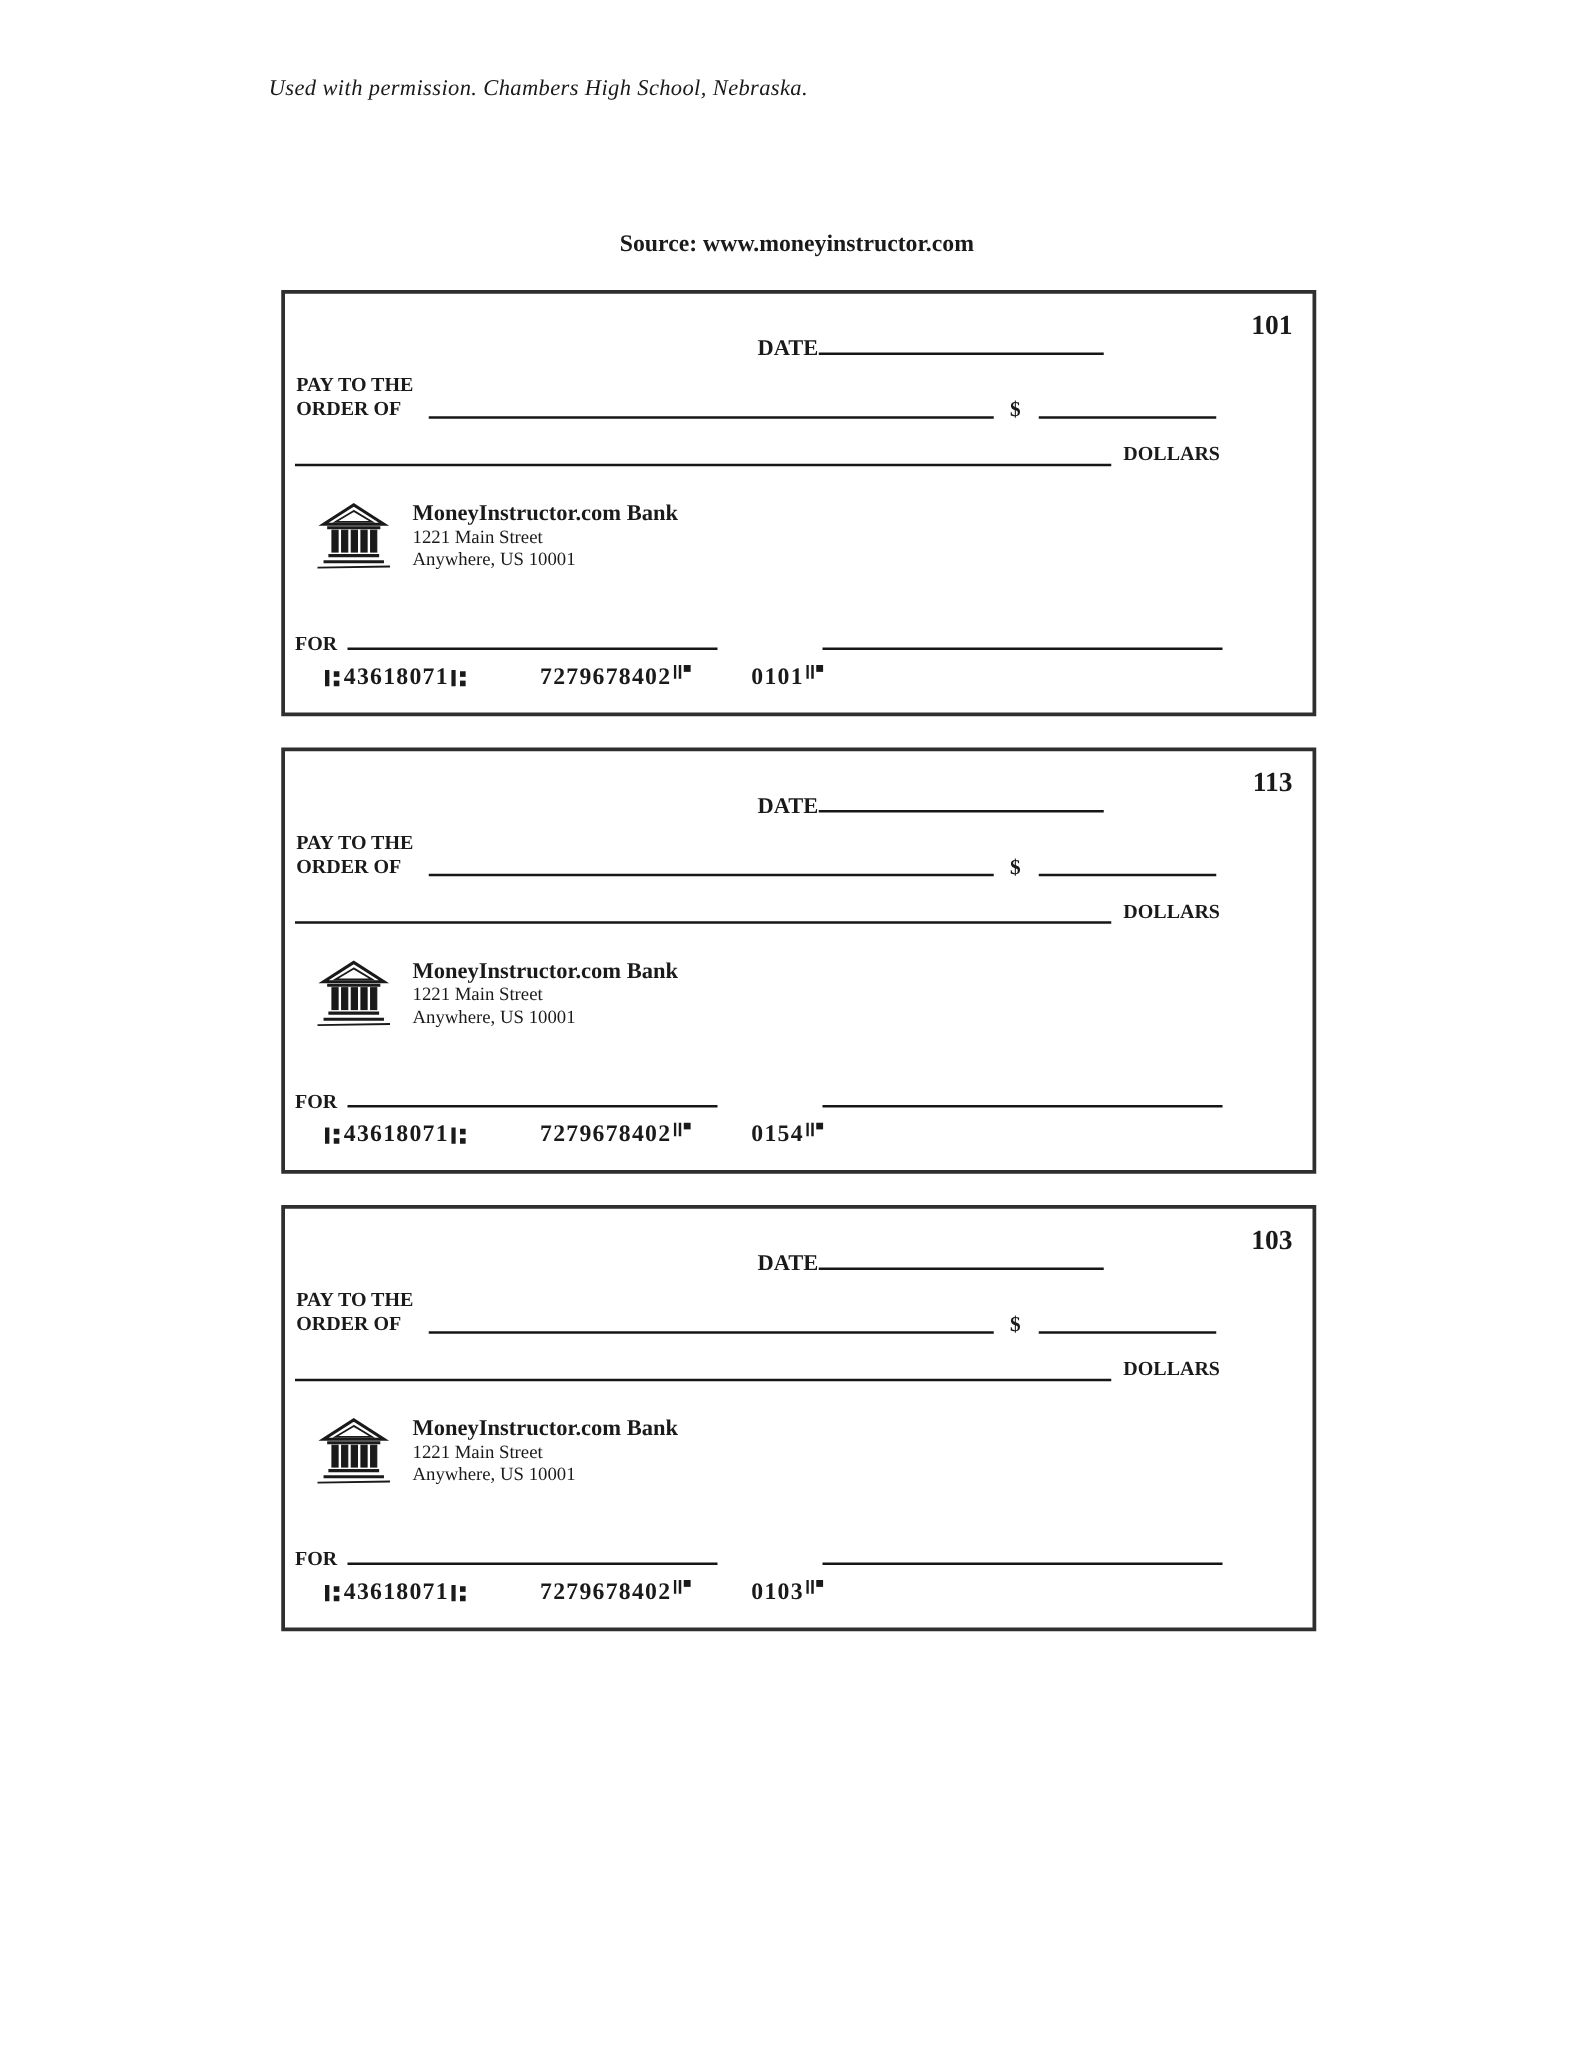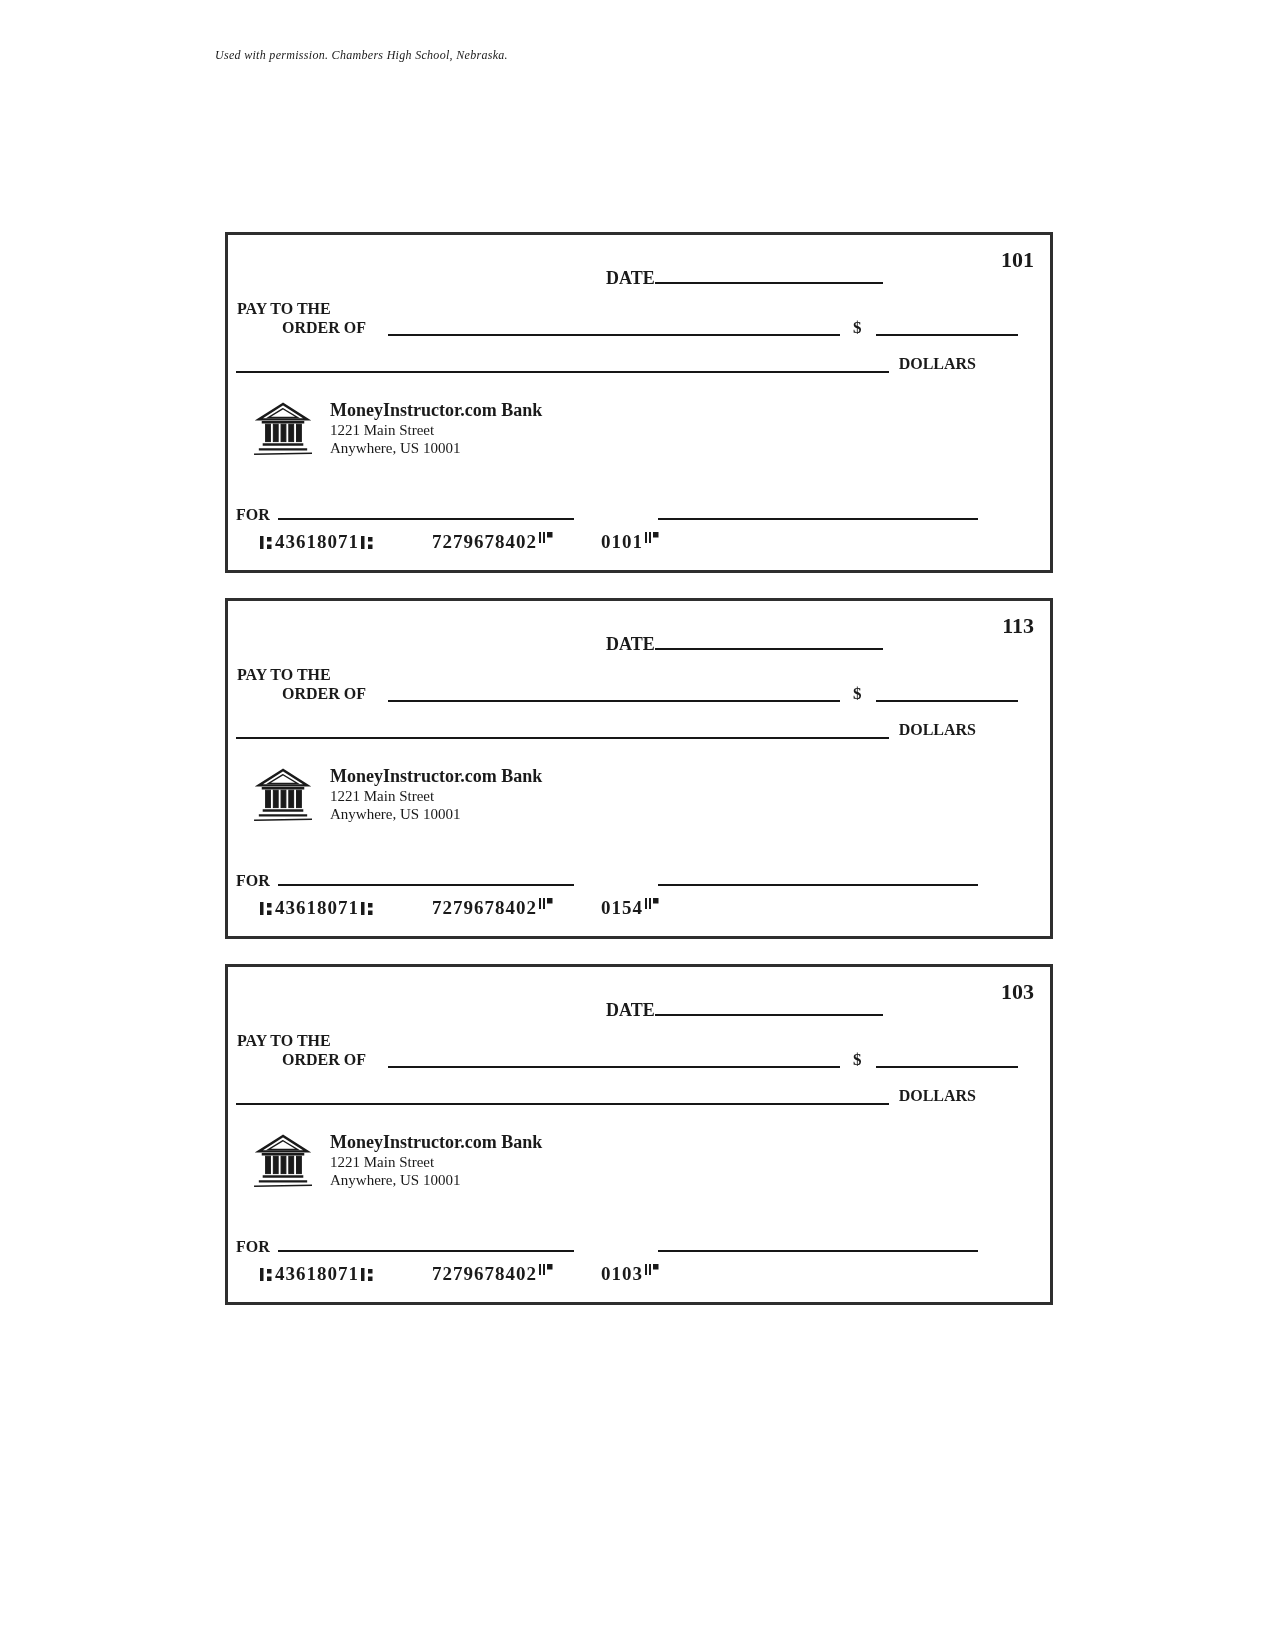--- a/index.html
+++ b/index.html
@@ -1,21 +1,21 @@
 <!DOCTYPE html>
 <html><head>
 <meta charset="utf-8">
 <style>
   html,body { margin:0; padding:0; background:#ffffff; }
   body { width:1275px; height:1650px; font-family:"Liberation Serif", serif; color:#1a1a1a; }
   .page { position:relative; width:1275px; height:1650px; background:#ffffff; overflow:hidden; }
 
   .permission-note {
-    position:absolute; left:215px; top:48px;
-    font-style:italic; font-size:12px; letter-spacing:0.3px;
+    position:absolute; left:215px; top:60px;
+    font-style:italic; font-size:18px; letter-spacing:0.3px;
   }
   .page-title {
     position:absolute; left:0; top:136px; width:100%;
     text-align:center; font-weight:bold; font-size:33px; letter-spacing:0.5px;
   }
   .source-line {
     position:absolute; left:0; top:185px; width:100%;
     text-align:center; font-weight:bold; font-size:19px;
   }
 
@@ -29,21 +29,21 @@
     position:absolute; top:12px; right:16px;
     font-weight:bold; font-size:22px;
   }
 
   .uline { display:inline-block; border-bottom:2px solid #161616; height:15px; vertical-align:baseline; }
 
   .date-row { position:absolute; left:378px; top:32px; font-weight:bold; font-size:18px; white-space:nowrap; }
   .date-row .uline { width:228px; }
 
   .payto-block { position:absolute; left:9px; top:64px; font-weight:bold; font-size:16px; line-height:19px; width:810px; }
-  .orderof-row { display:flex; align-items:center; white-space:nowrap;margin-left:45px; }
+  .orderof-row { display:flex; align-items:flex-start; white-space:nowrap; }
   .orderof-label { flex:none; }
   .payee-line { flex:none; width:452px; margin-left:22px; }
   .dollar-sign { flex:none; margin-left:13px; font-size:17px; }
   .amount-line { flex:none; width:142px; margin-left:14px; }
 
   .dollars-row { position:absolute; left:8px; top:120px; width:740px; display:flex; align-items:flex-end; font-weight:bold; font-size:16px; }
   .amount-words-line { flex:1; }
   .dollars-label { flex:none; margin-left:10px; }
 
   .bank-block { position:absolute; left:24px; top:164px; display:flex; align-items:flex-start; }
@@ -64,20 +64,21 @@
   .micr-onus { margin-left:2px; align-self:flex-start; margin-top:1px; }
   .micr-gap-1 { width:56px; }
   .micr-gap-2 { width:48px; }
 </style>
 </head>
 <body>
 
 <div class="page">
 
   <div class="permission-note">Used with permission. Chambers High School, Nebraska.</div>
+  <div class="source-line">Source: www.moneyinstructor.com</div>
 
   <div class="checks">
 
     <div class="check">
       <div class="check-number">101</div>
       <div class="date-row">
         <span>DATE</span><span class="uline"></span>
       </div>
       <div class="payto-block">
         <div>PAY TO THE</div>

